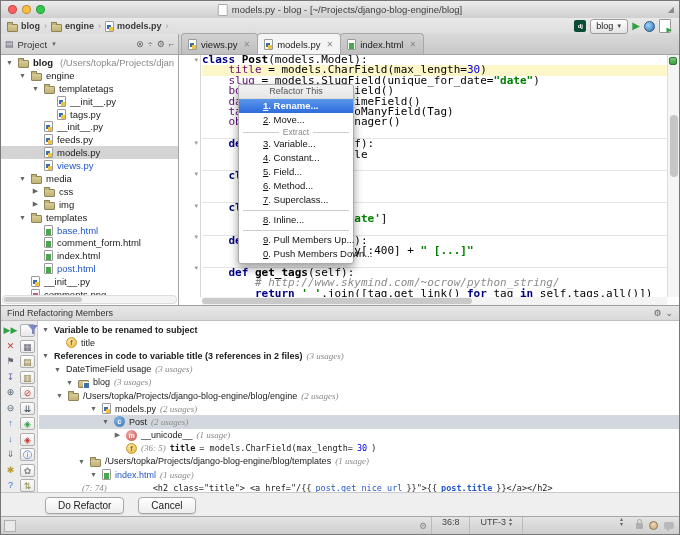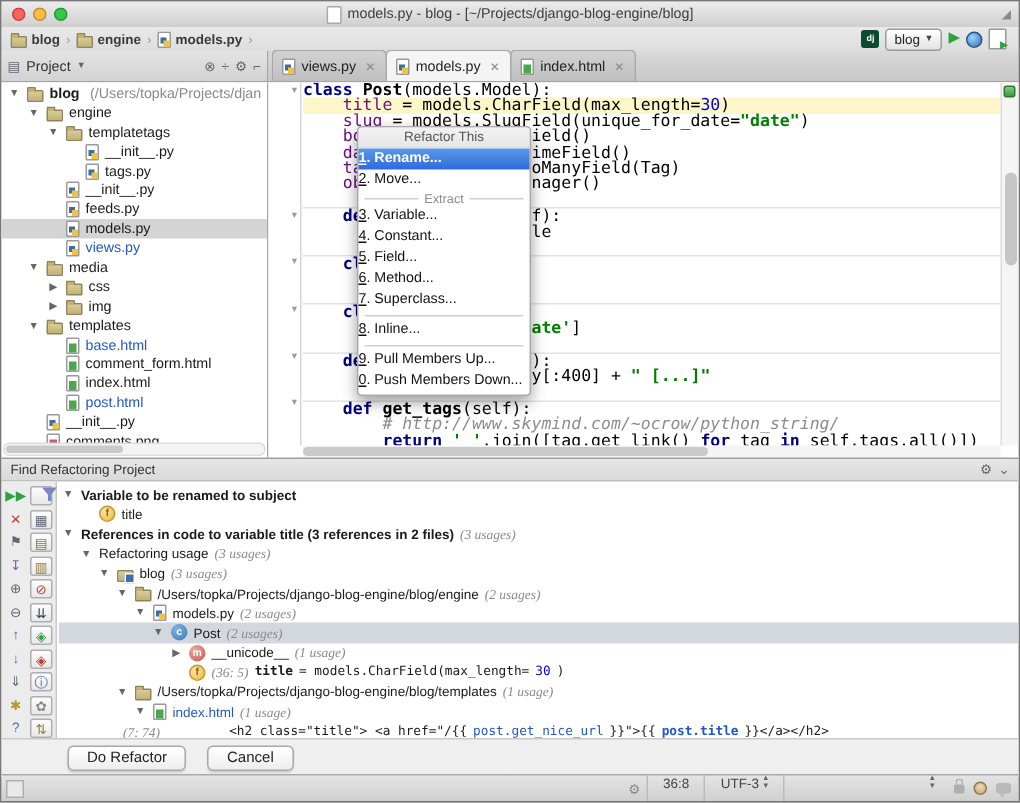--- a/index.html
+++ b/index.html
@@ -93,21 +93,21 @@
   .vscroll{position:absolute;right:0;top:0;bottom:8px;width:12px;background:#F5F5F5;border-left:1px solid #DDD;box-sizing:border-box;}
   .err-ok{position:absolute;right:2px;top:2px;width:8px;height:8px;background:linear-gradient(#7CC97C,#3F9B3F);border:1px solid #2F7A2F;border-radius:2px;box-sizing:border-box;}
   .vscroll .thumb{position:absolute;left:2px;width:8px;top:60px;height:62px;background:#C6C6C6;border-radius:4px;}
   .ed-hscroll{position:absolute;left:23px;right:12px;bottom:0;height:8px;background:#F4F4F4;}
   .ed-hscroll .thumb{position:absolute;left:0;top:1px;bottom:1px;width:58%;background:#C9C9C9;border-radius:3px;}
   
   .popup{position:absolute;left:237px;top:29px;width:114px;background:#FFFFFF;border:1px solid #ABABAB;border-radius:3px;
     box-shadow:0 4px 10px rgba(0,0,0,.4);z-index:10;font-size:9.5px;padding-bottom:2px;}
   .popup-title{height:13px;line-height:13px;text-align:center;color:#555;background:linear-gradient(#F2F2F2,#E6E6E6);
     border-bottom:1px solid #DDD;border-radius:3px 3px 0 0;font-size:9px;}
-  .pitem{height:14px;line-height:14px;padding-left:0;color:#111;white-space:nowrap;}
+  .pitem{height:14px;line-height:14px;padding-left:24px;color:#111;white-space:nowrap;}
   .pitem .key{text-decoration:underline;}
   .pitem.sel{background:linear-gradient(#5A97EA,#2D6BDC);color:#fff;font-weight:bold;}
   .psep{height:6px;position:relative;margin:0 4px;}
   .psep::before{content:"";position:absolute;left:0;right:0;top:3px;border-top:1px solid #CFCFCF;}
   .psep.labeled{height:10px;display:flex;align-items:center;gap:4px;color:#8a8a8a;font-size:8.5px;}
   .psep.labeled::before{content:"";position:static;flex:1;border-top:1px solid #CFCFCF;}
   .psep.labeled::after{content:"";flex:1;border-top:1px solid #CFCFCF;}
   
   .findpanel{position:absolute;left:0;top:304px;right:0;height:213px;background:#fff;border-top:1px solid #9E9E9E;box-sizing:border-box;}
   .find-header{height:14px;background:linear-gradient(#E7E7E7,#D9D9D9);border-bottom:1px solid #BEBEBE;display:flex;align-items:center;
@@ -394,21 +394,21 @@
           <div class="pitem"><span class="key">8</span>. Inline...</div>
           <div class="psep"></div>
           <div class="pitem"><span class="key">9</span>. Pull Members Up...</div>
           <div class="pitem"><span class="key">0</span>. Push Members Down...</div>
         </div>
     </div>
   </div>
 
   <div class="findpanel">
     <div class="find-header">
-      <span>Find Refactoring Project</span>
+      <span>Find Refactoring Members</span>
       <span class="grow"></span>
       <span class="mini-ic">⚙</span>
       <span class="mini-ic">⌄</span>
     </div>
     <div class="find-body">
       <div class="find-toolbar" id="find-toolbar">
           <span class="ftb" style="color: rgb(47, 161, 64);">▶▶</span>
           <span class="ftb boxed"><span class="ic-funnel"></span></span>
           <span class="ftb" style="color: rgb(194, 59, 46);">✕</span>
           <span class="ftb boxed" style="color: rgb(102, 102, 119);">▦</span>
@@ -441,30 +441,30 @@
             <span class="ic ic-field"></span>
             <span class="sg-p">title</span>
           </div>
           <div class="frow" style="padding-left: 2px;">
             <span class="exp">▼</span>
             <span class="sg-b">References in code to variable title (3 references in 2 files) </span>
             <span class="sg-gi">(3 usages)</span>
           </div>
           <div class="frow" style="padding-left: 14px;">
             <span class="exp">▼</span>
-            <span class="sg-p">Refactoring usage </span>
+            <span class="sg-p">DateTimeField usage </span>
             <span class="sg-gi">(3 usages)</span>
           </div>
           <div class="frow" style="padding-left: 26px;">
             <span class="exp">▼</span>
             <span class="ic ic-project"></span>
             <span class="sg-p">blog </span>
             <span class="sg-gi">(3 usages)</span>
           </div>
-          <div class="frow" style="padding-left: 38px;">
+          <div class="frow" style="padding-left: 16px;">
             <span class="exp">▼</span>
             <span class="ic ic-folder"></span>
             <span class="sg-p">/Users/topka/Projects/django-blog-engine/blog/engine </span>
             <span class="sg-gi">(2 usages)</span>
           </div>
           <div class="frow" style="padding-left: 50px;">
             <span class="exp">▼</span>
             <span class="ic ic-py"></span>
             <span class="sg-p">models.py </span>
             <span class="sg-gi">(2 usages)</span>

